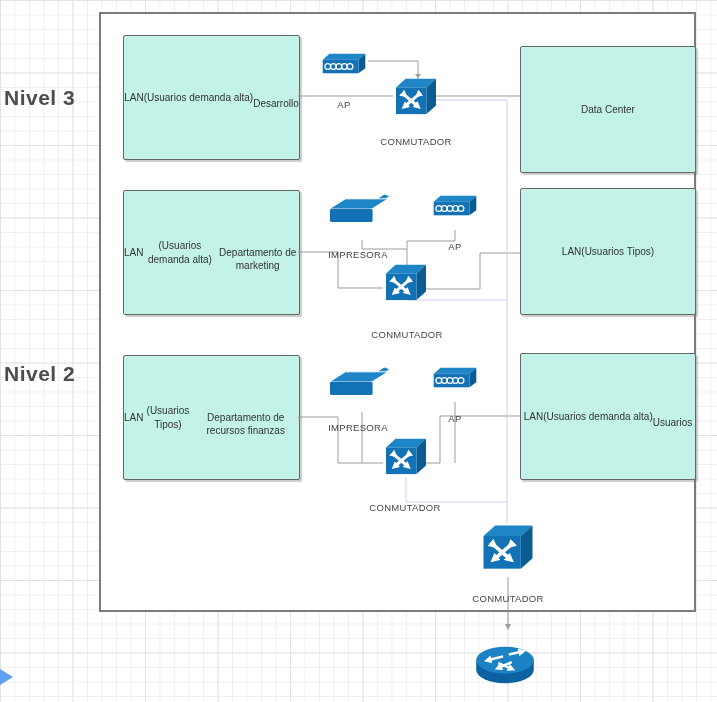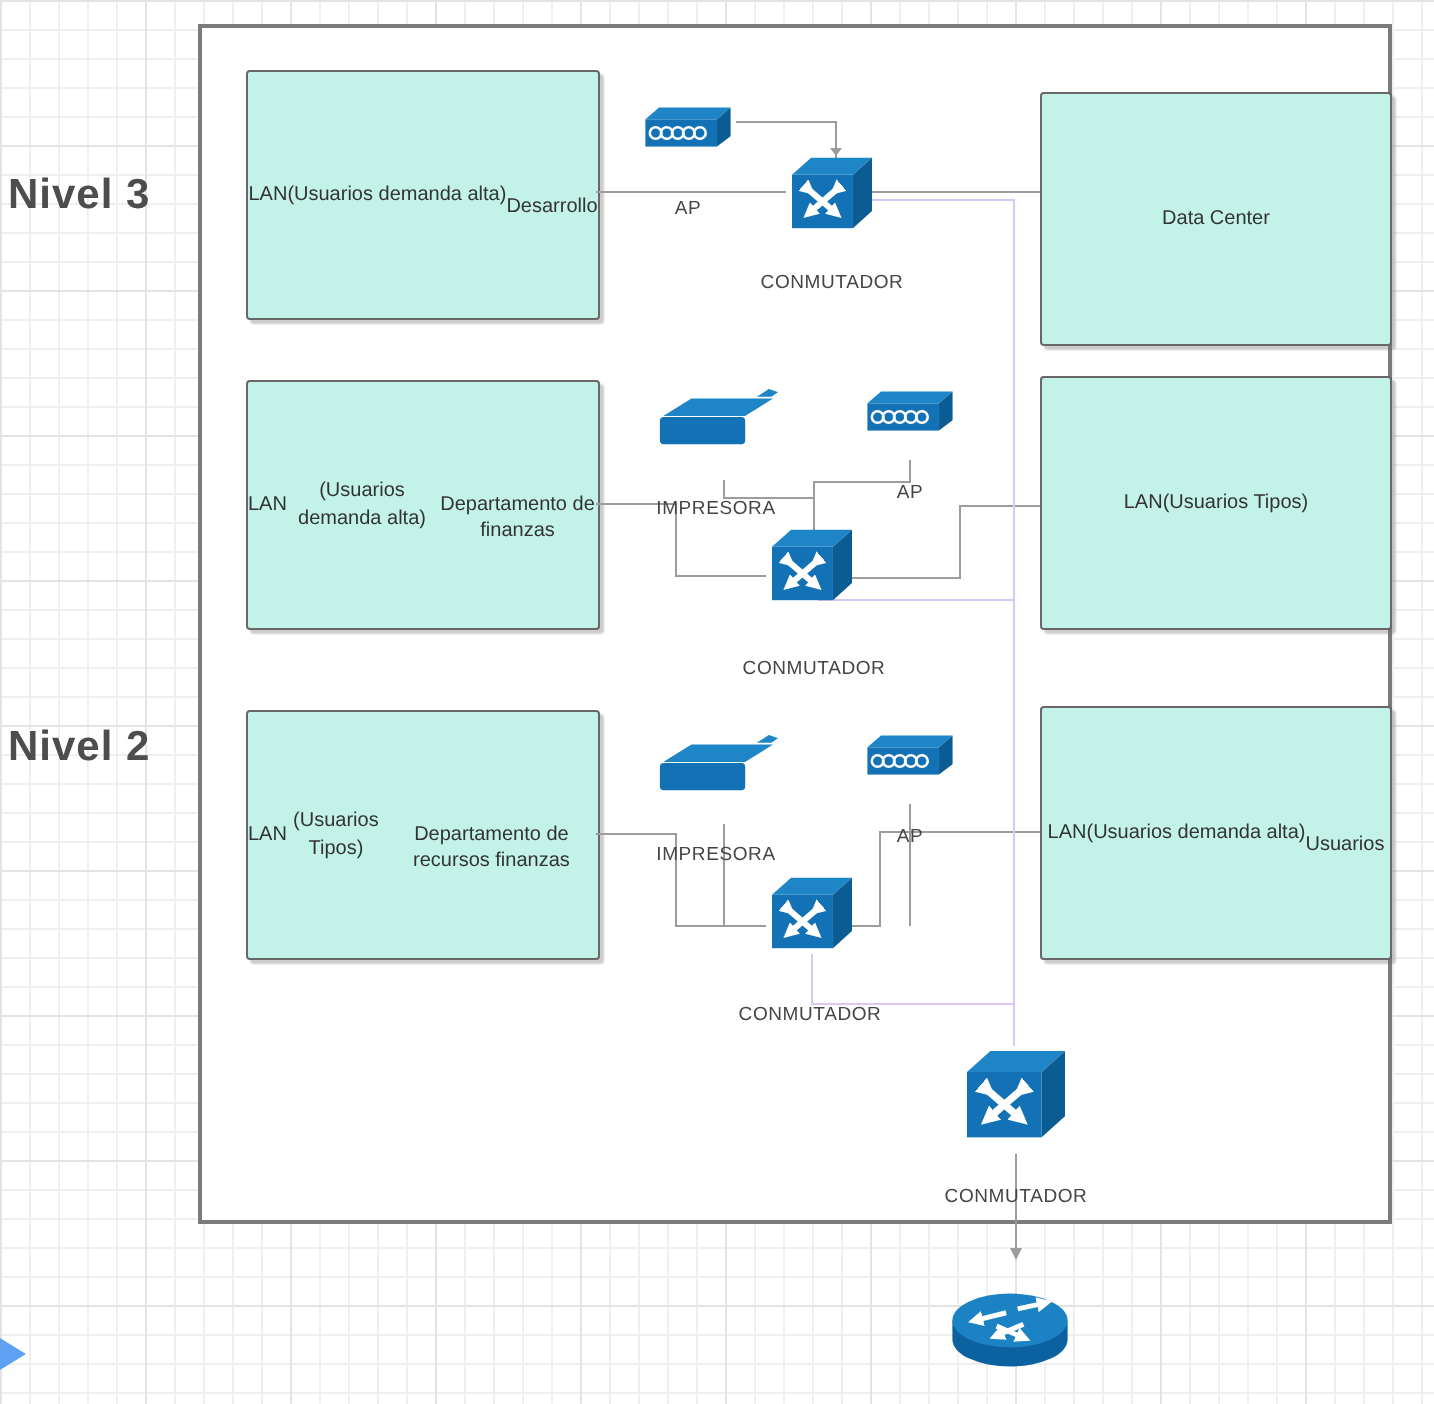--- a/index.html
+++ b/index.html
@@ -61,21 +61,21 @@
     <div class="box-dept">Desarrollo</div>
   </div>
 
   <div class="lan-box" style="left:520px;top:46px;width:174px;height:125px">
     <div>Data Center</div>
   </div>
 
   <div class="lan-box" style="left:123px;top:190px;width:175px;height:123px">
     <div>LAN</div>
     <div>(Usuarios demanda alta)</div>
-    <div class="box-dept">Departamento de finanzas</div>
+    <div class="box-dept">Departamento de marketing</div>
   </div>
 
   <div class="lan-box" style="left:520px;top:188px;width:174px;height:125px">
     <div>LAN</div>
     <div>(Usuarios Tipos)</div>
   </div>
 
   <div class="lan-box" style="left:123px;top:355px;width:175px;height:123px">
     <div>LAN</div>
     <div>(Usuarios Tipos)</div>

